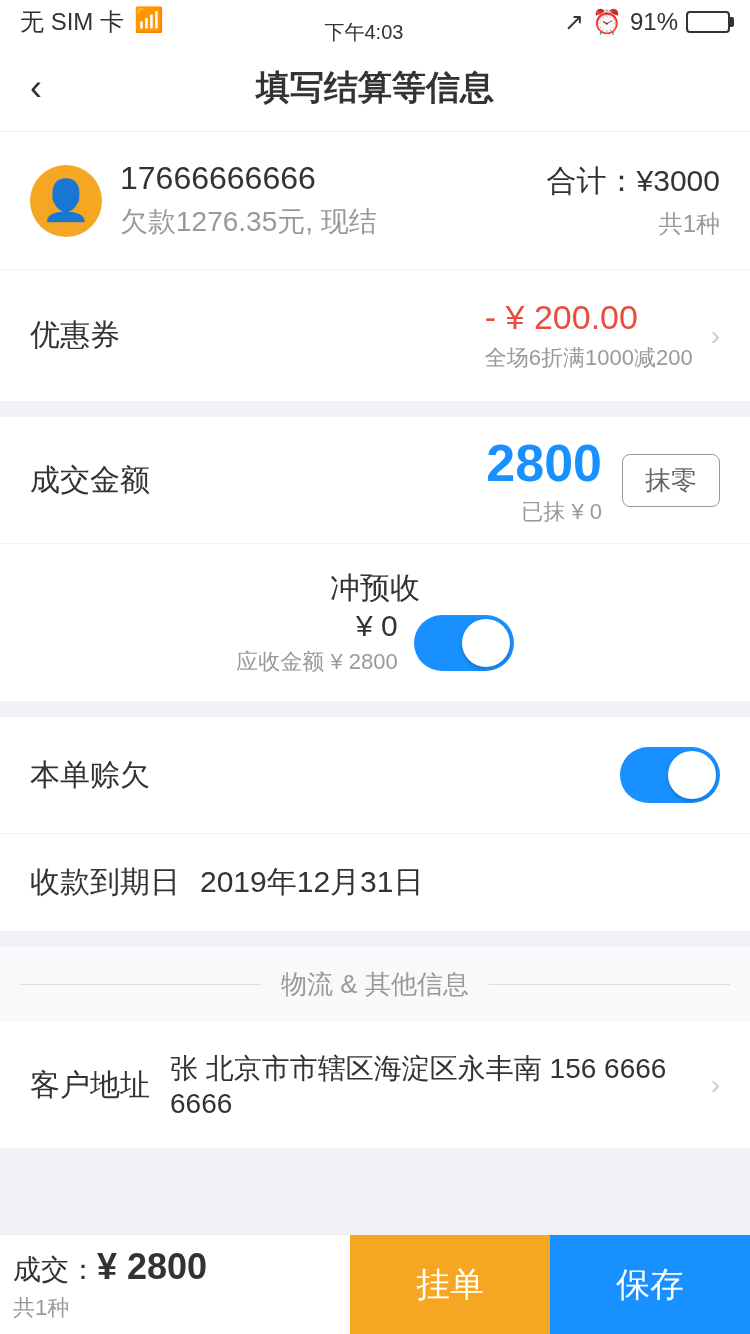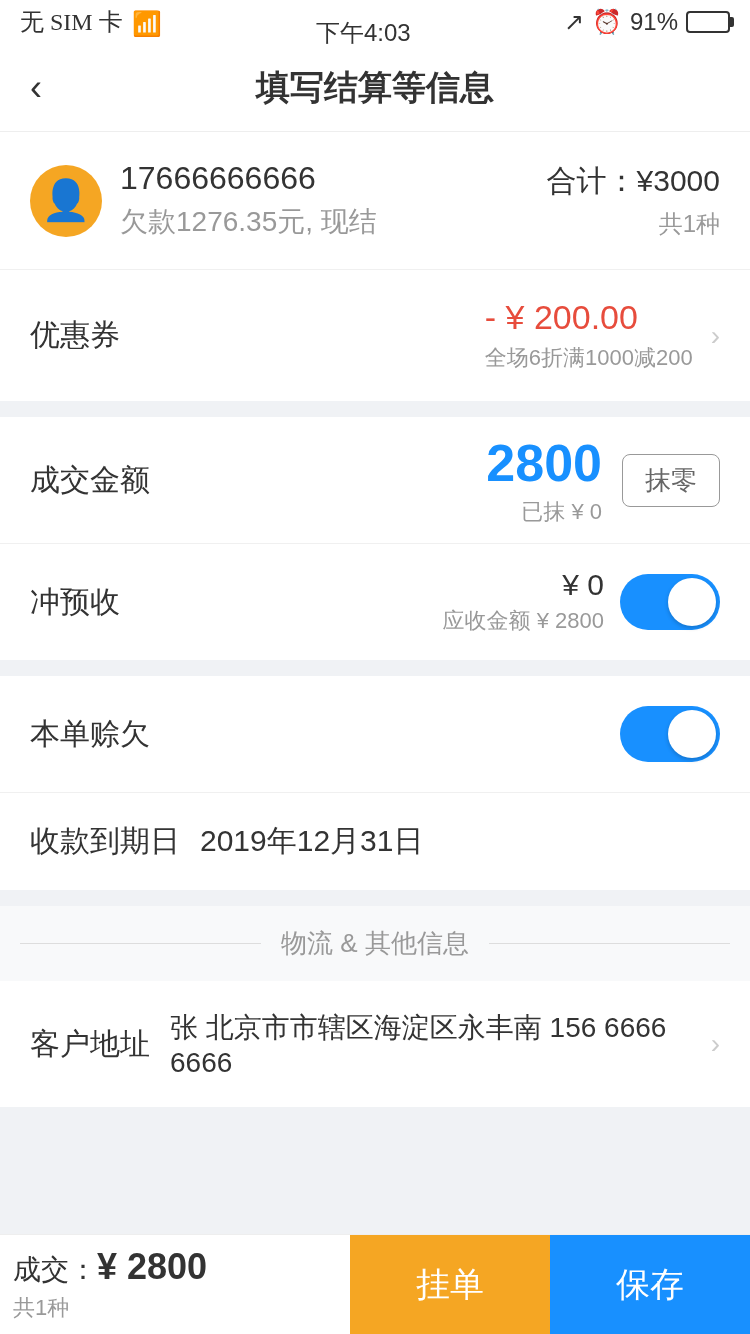--- a/index.html
+++ b/index.html
@@ -17,22 +17,22 @@
     .status-bar {
       height: 44px;
       background: #fff;
       display: flex;
       align-items: center;
       justify-content: space-between;
       padding: 0 20px;
       font-size: 24px;
       color: #333;
     }
-    .status-left { display: flex; align-items: flex-end; gap: 10px; font-family: Liberation Serif, serif; }
-    .status-center { font-size: 24px; font-weight: 500; margin-top: 21px; }
+    .status-left { display: flex; align-items: flex-start; gap: 10px; }
+    .status-center { font-size: 20px; font-weight: 500; margin-top: 21px; }
     .status-right { display: flex; align-items: center; gap: 8px; font-size: 24px; }
     .battery-bar {
       display: inline-block;
       width: 44px; height: 22px;
       border: 2px solid #333;
       border-radius: 4px;
       position: relative;
       vertical-align: middle;
     }
     .battery-bar::after {
@@ -141,20 +141,21 @@
     }
     .amount-sub { font-size: 22px; color: #999; text-align: right; margin-top: 4px; }
 
     
     .prepay-row {
       padding: 24px 30px;
       display: flex;
       align-items: center;
       justify-content: space-between;
       border-top: 1px solid #f0f0f0;
+      flex-direction: column;
     }
     .prepay-label { font-size: 30px; color: #333; }
     .prepay-right { display: flex; align-items: center; gap: 16px; }
     .prepay-amount-block { text-align: right; }
     .prepay-amount { font-size: 30px; color: #333; }
     .prepay-sub { font-size: 22px; color: #999; margin-top: 4px; }
 
     
     .toggle {
       width: 100px; height: 56px;

